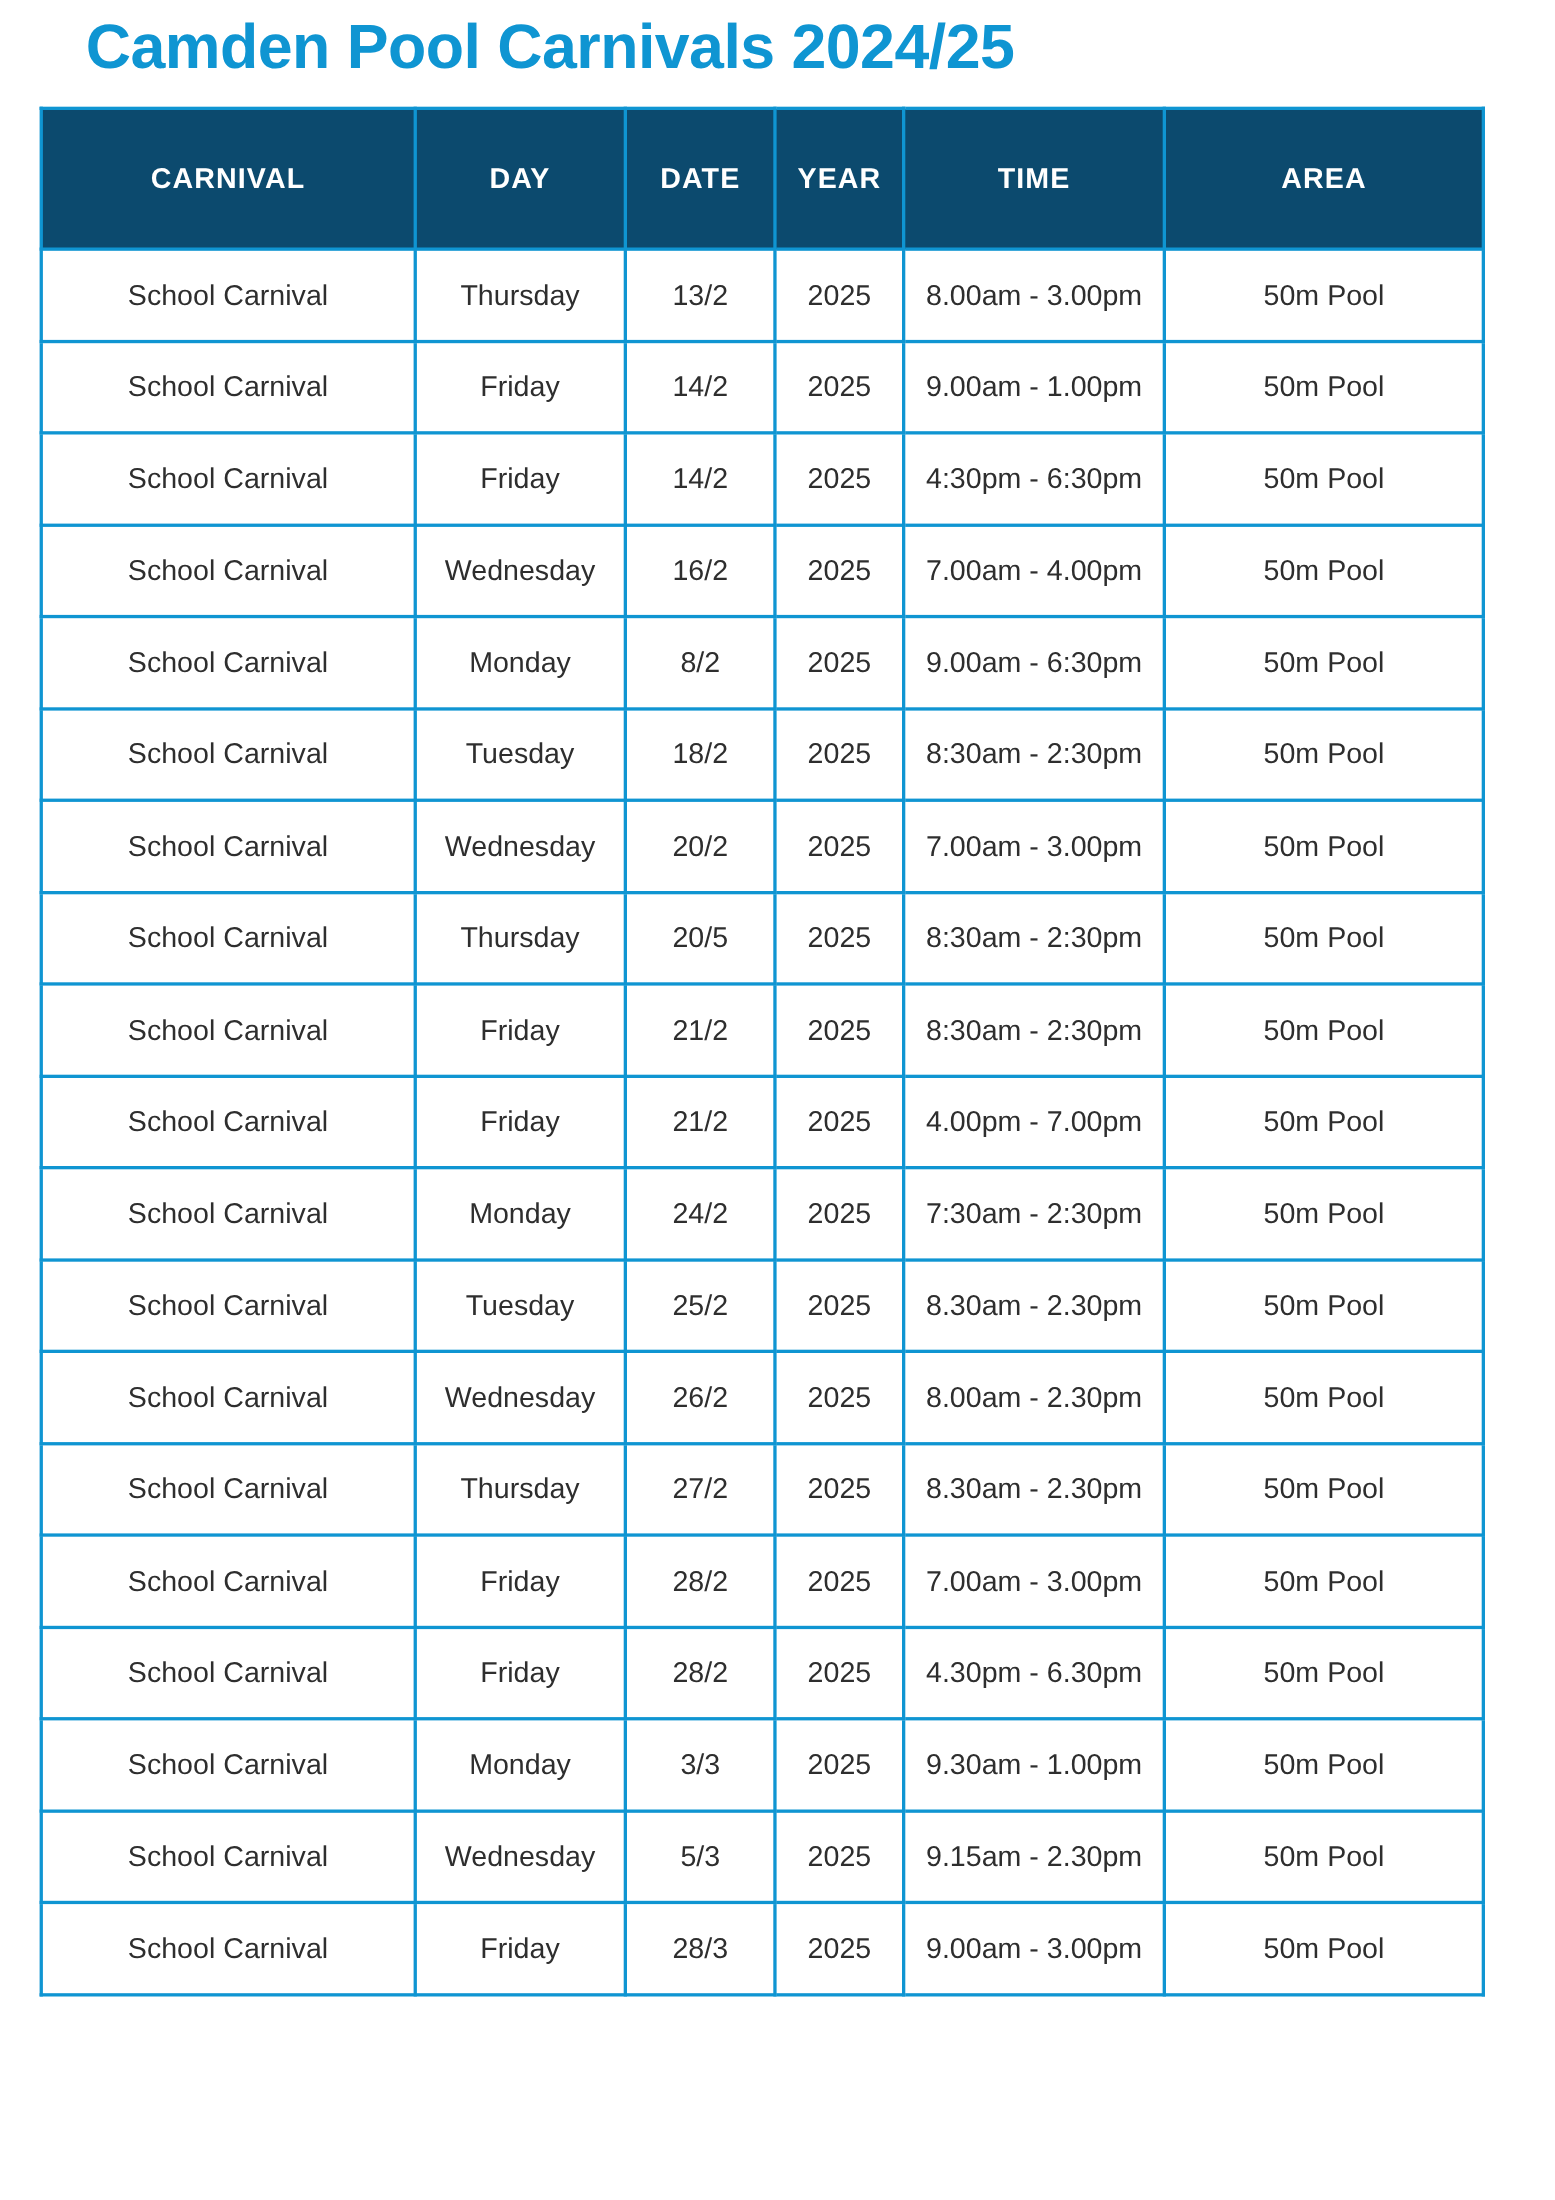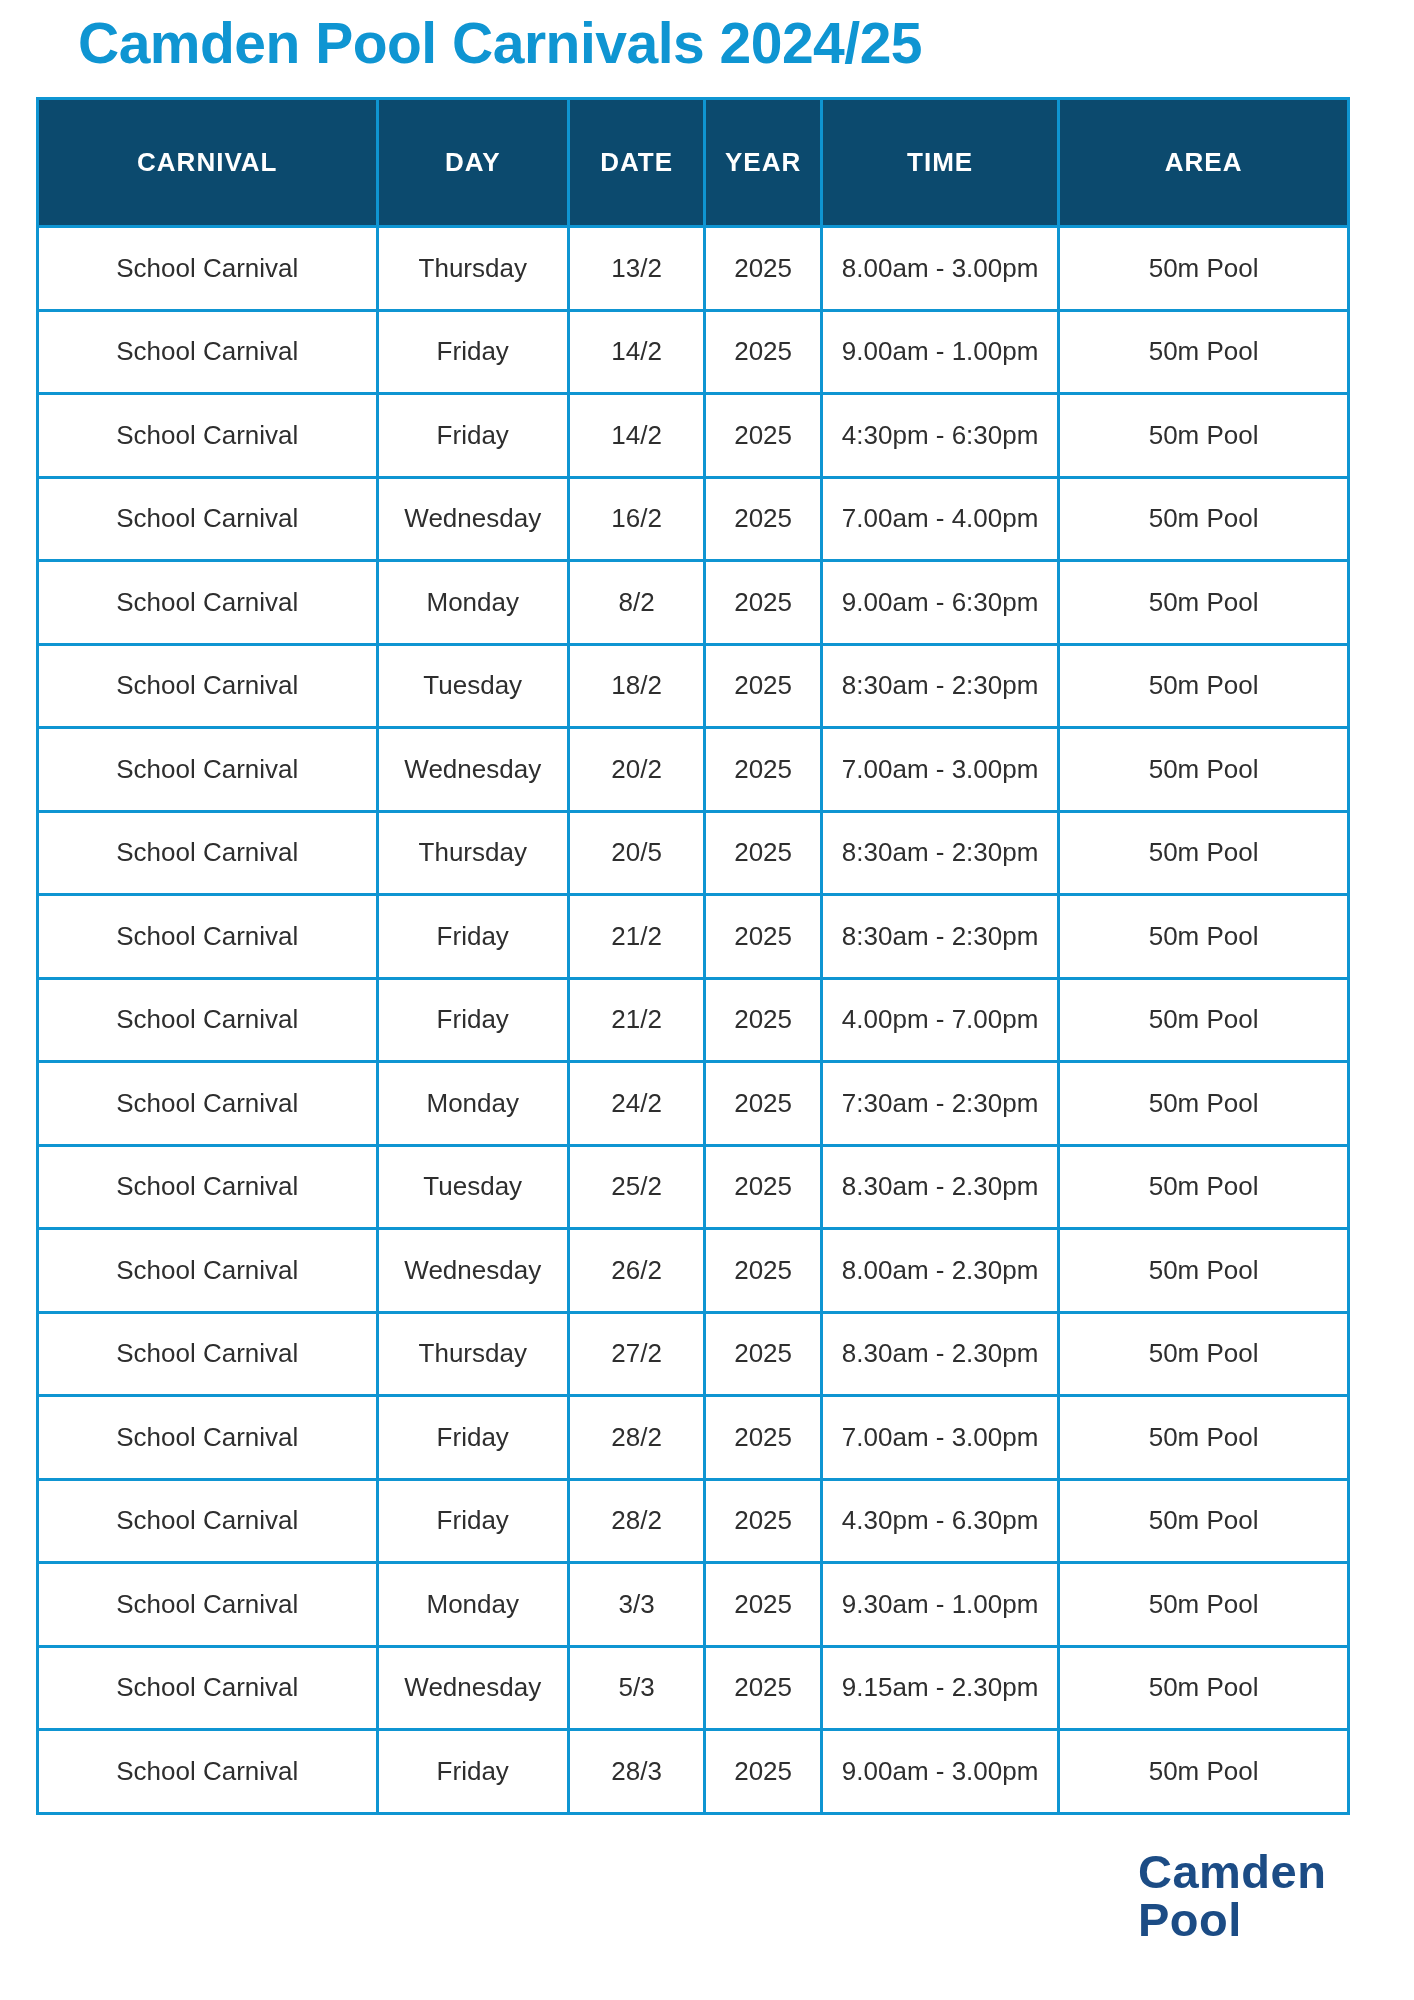--- a/index.html
+++ b/index.html
@@ -250,18 +250,14 @@
           <td>School Carnival</td>
           <td>Friday</td>
           <td>28/3</td>
           <td>2025</td>
           <td>9.00am - 3.00pm</td>
           <td>50m Pool</td>
         </tr>
       </tbody>
   </table>
 
-  <div class="logo">
-    <div>Camden</div>
-    <div>Pool</div>
-  </div>
 
 </div>
 
 </body></html>

